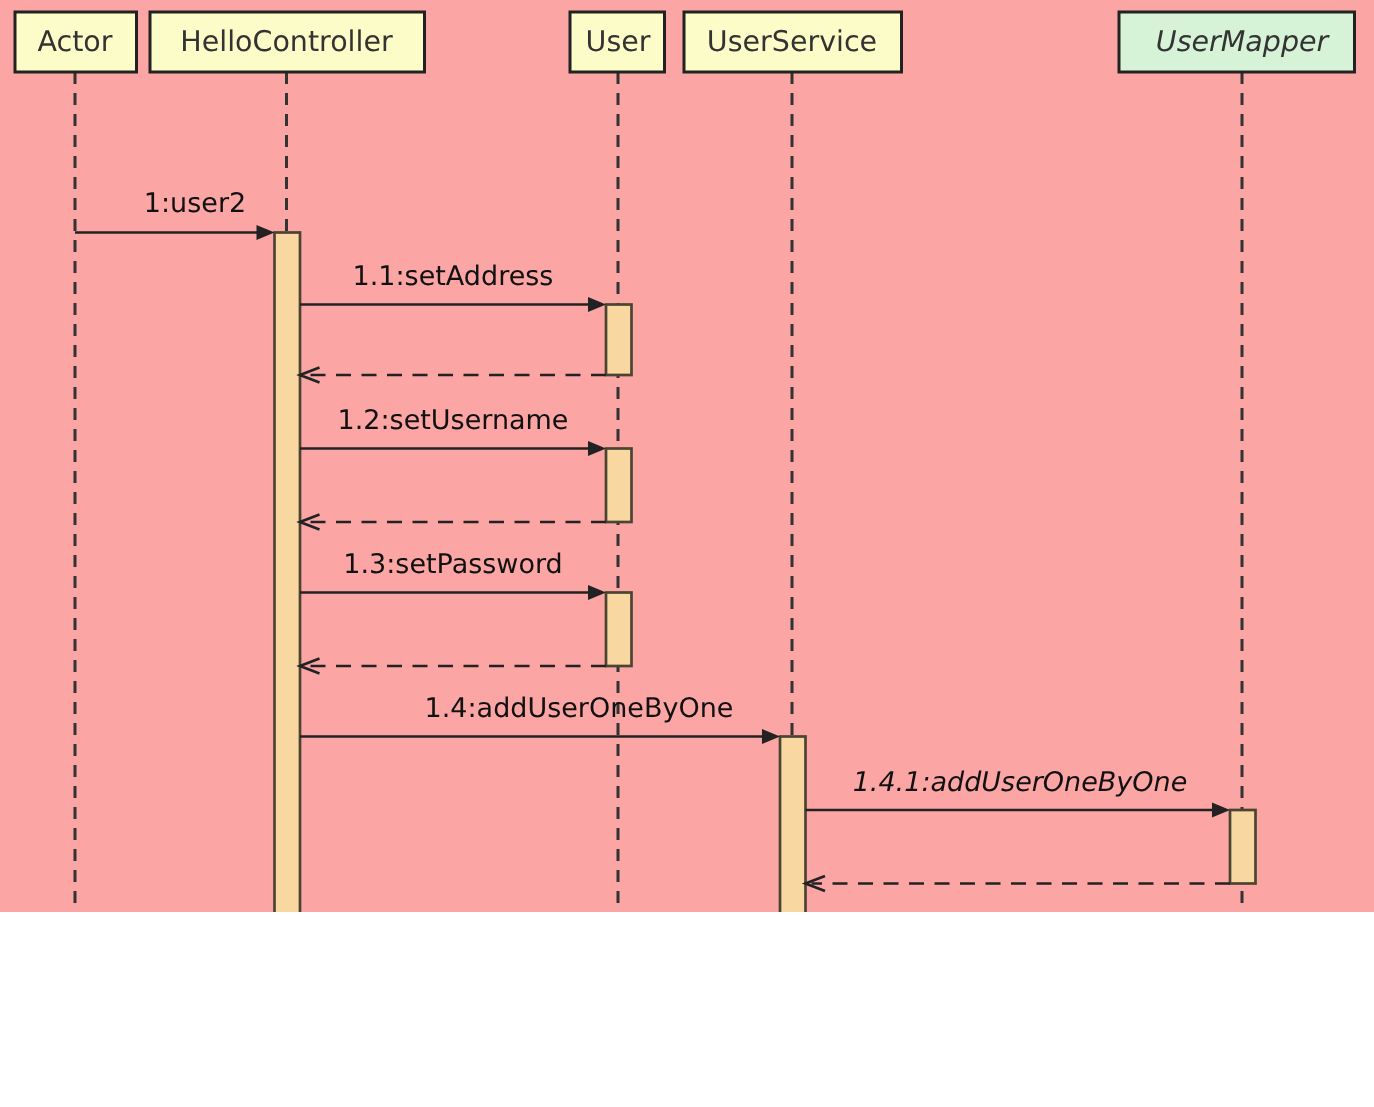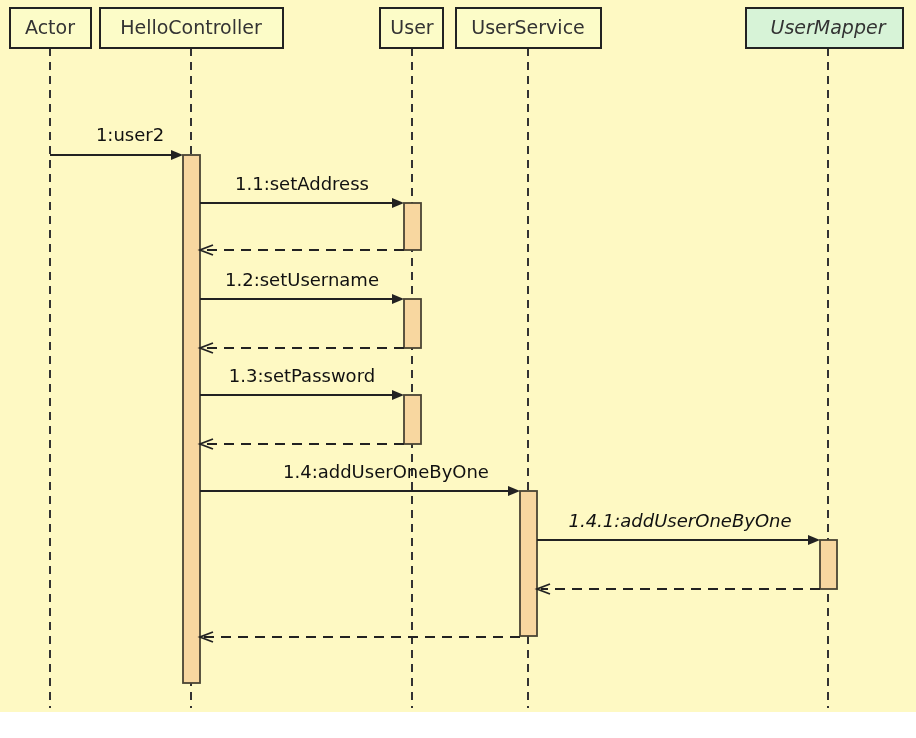--- a/index.html
+++ b/index.html
@@ -4,22 +4,22 @@
 <style>
   html, body {
     margin: 0;
     padding: 0;
     background: #ffffff;
     font-family: "DejaVu Sans", "Liberation Sans", sans-serif;
   }
   .stage {
     position: relative;
     width: 916px;
-    height: 712px;
-    background: #fef9c3;
+    height: 608px;
+    background: #fca5a5;
     overflow: hidden;
   }
   svg { display: block; }
 
   .pbox {
     stroke: #222222;
     stroke-width: 2;
   }
   .ptext {
     font-size: 19px;

